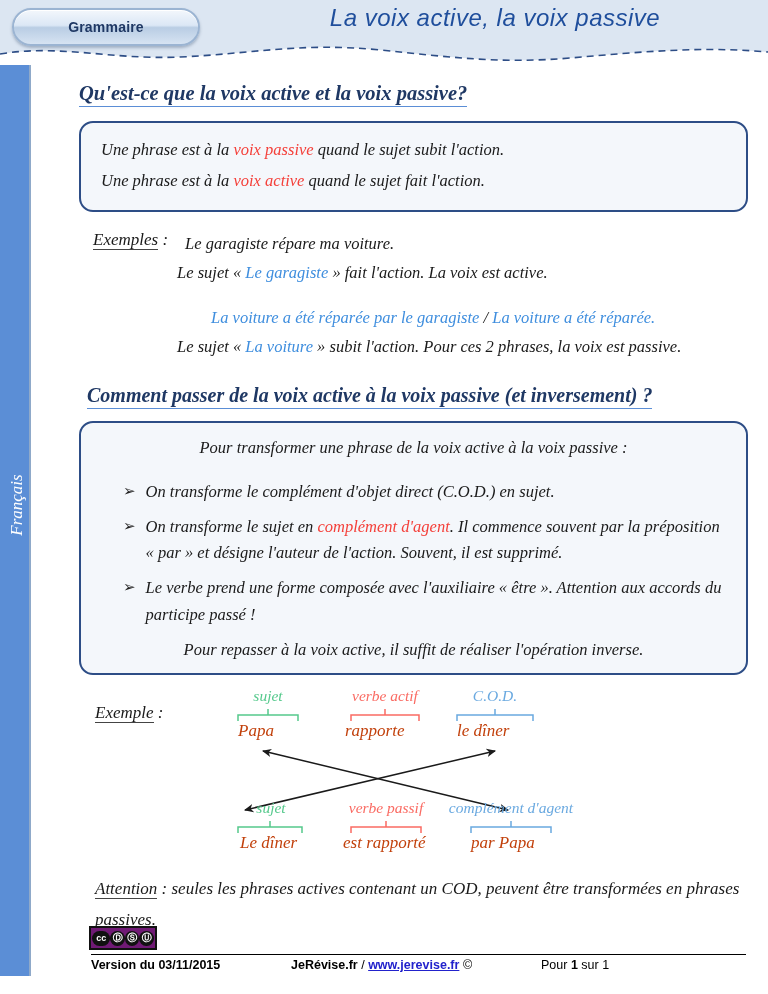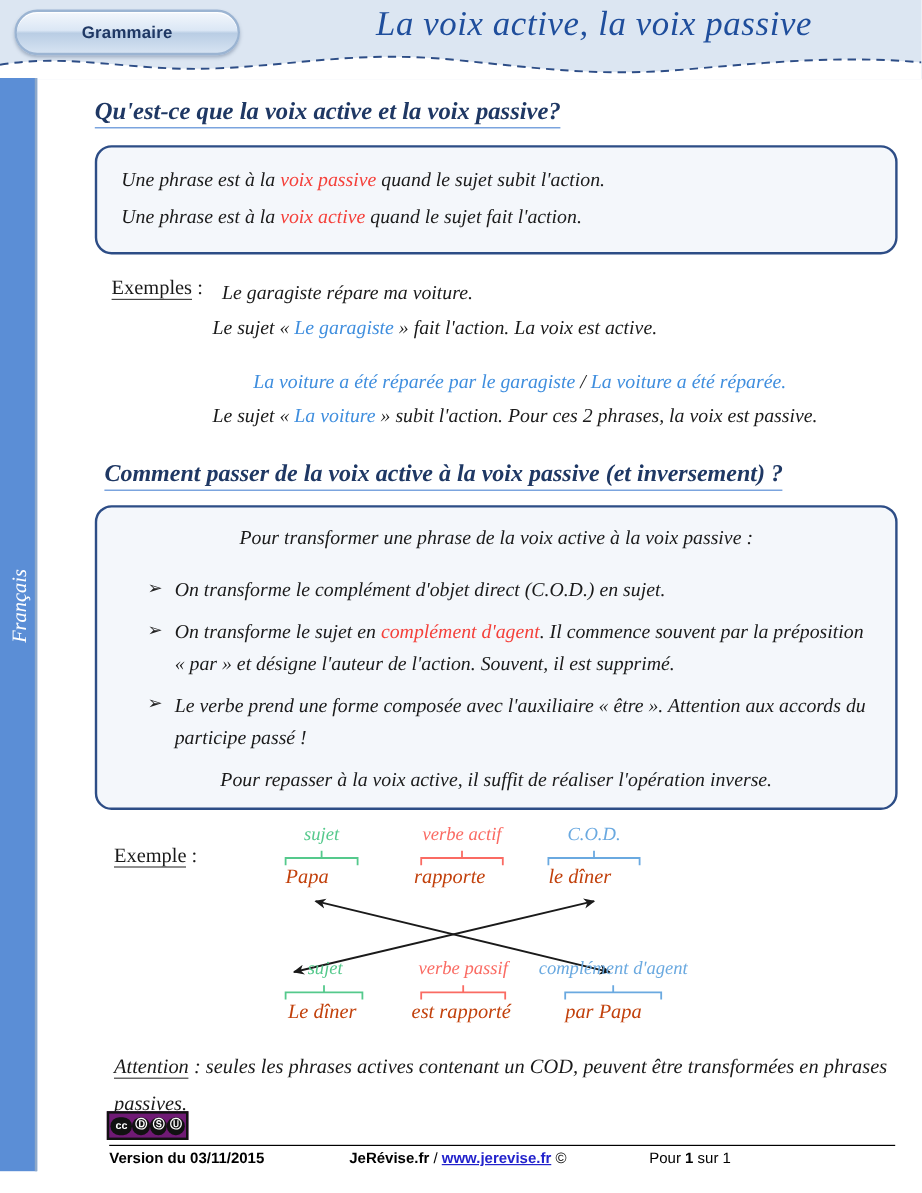--- a/index.html
+++ b/index.html
@@ -43,23 +43,23 @@
     font-size: 14px;
     font-weight: bold;
     color: #1f3864;
     letter-spacing: 0.2px;
   }
   #doc-title {
     position: absolute;
     left: 235px; top: 4px;
     width: 520px;
     text-align: center;
-    font-family: Liberation Serif, serif;
-    font-style: italic;
-    font-size: 29px;
+    font-family: Liberation Sans, sans-serif;
+    font-style: italic;
+    font-size: 24px;
     color: #1f4e9c;
     letter-spacing: 0.5px;
   }
 
   
   #sidebar {
     position: absolute;
     left: 0; top: 65px;
     width: 31px; height: 911px;
     background: #5b8ed6;
@@ -118,20 +118,21 @@
     color: #1a1a1a;
     line-height: 1.85;
     white-space: nowrap;
   }
   .red { color: #f4403a; }
   .blue { color: #3f8ede; }
 
   
   .ex-label {
     font-family: "Liberation Serif", serif;
+    font-style: italic;
     font-size: 17px;
     color: #1a1a1a;
   }
   .ex-label u { text-decoration: none; border-bottom: 1px solid #444; }
   .ex-line {
     font-family: "Liberation Serif", serif;
     font-style: italic;
     font-size: 16.5px;
     color: #1a1a1a;
     line-height: 1.75;

